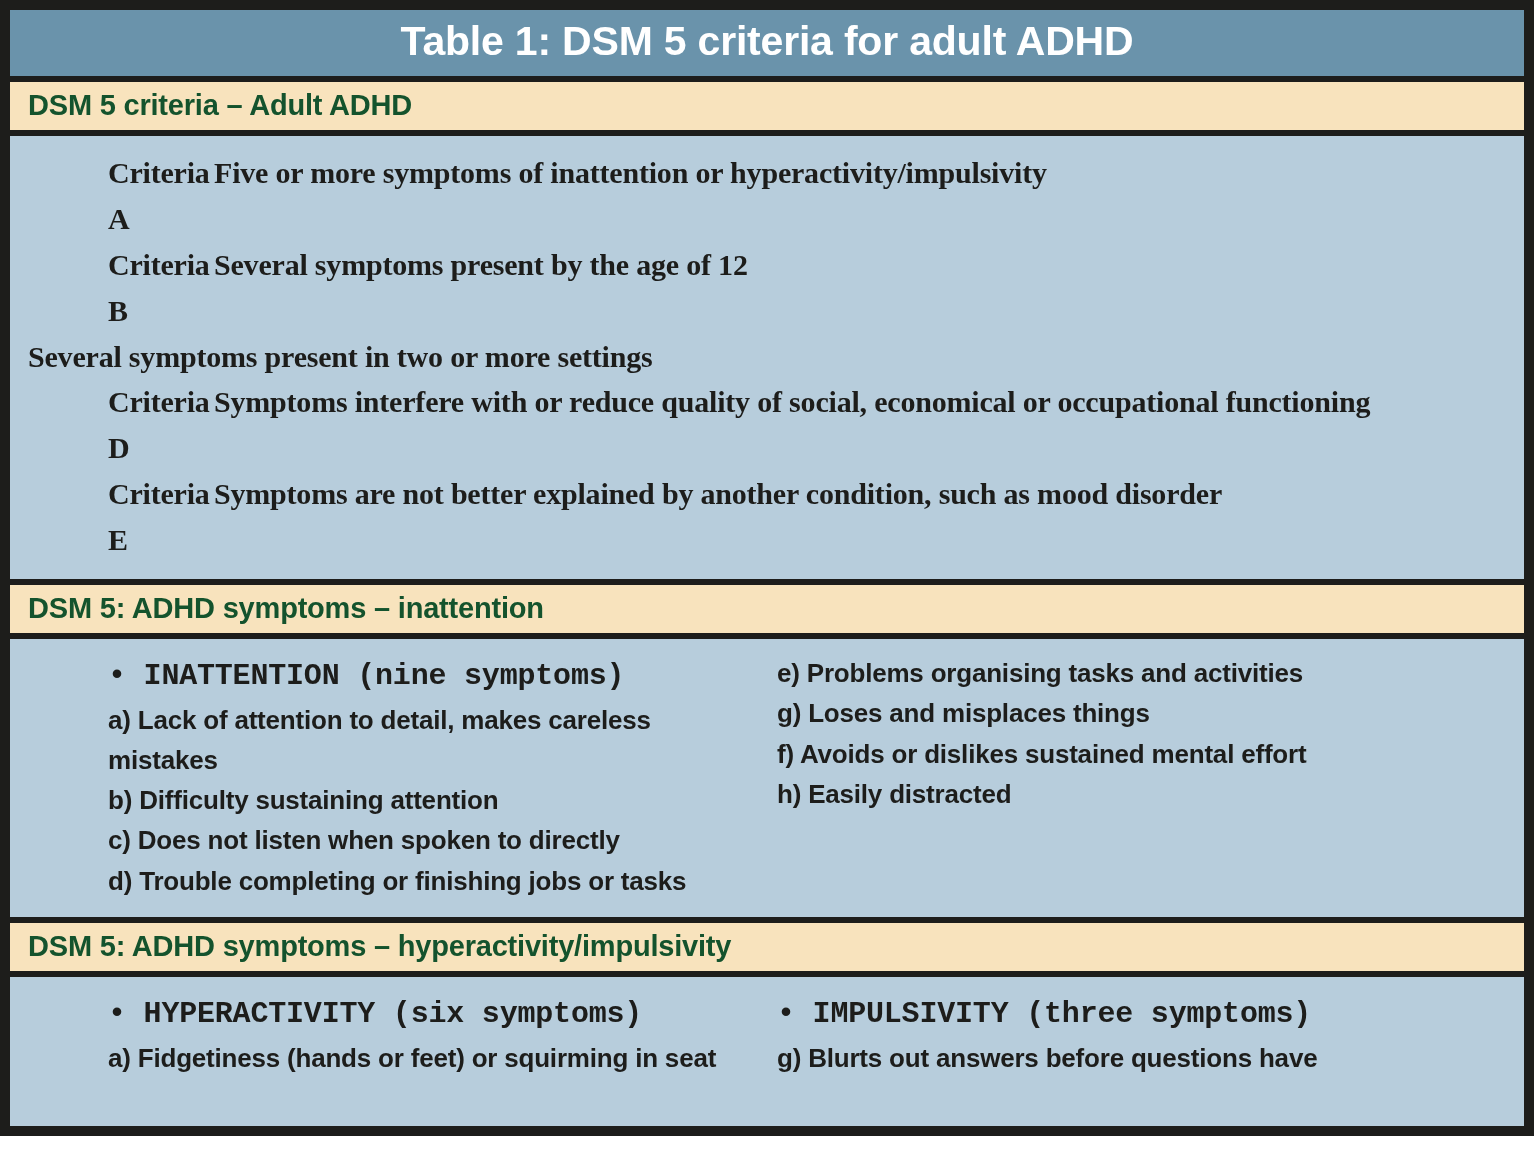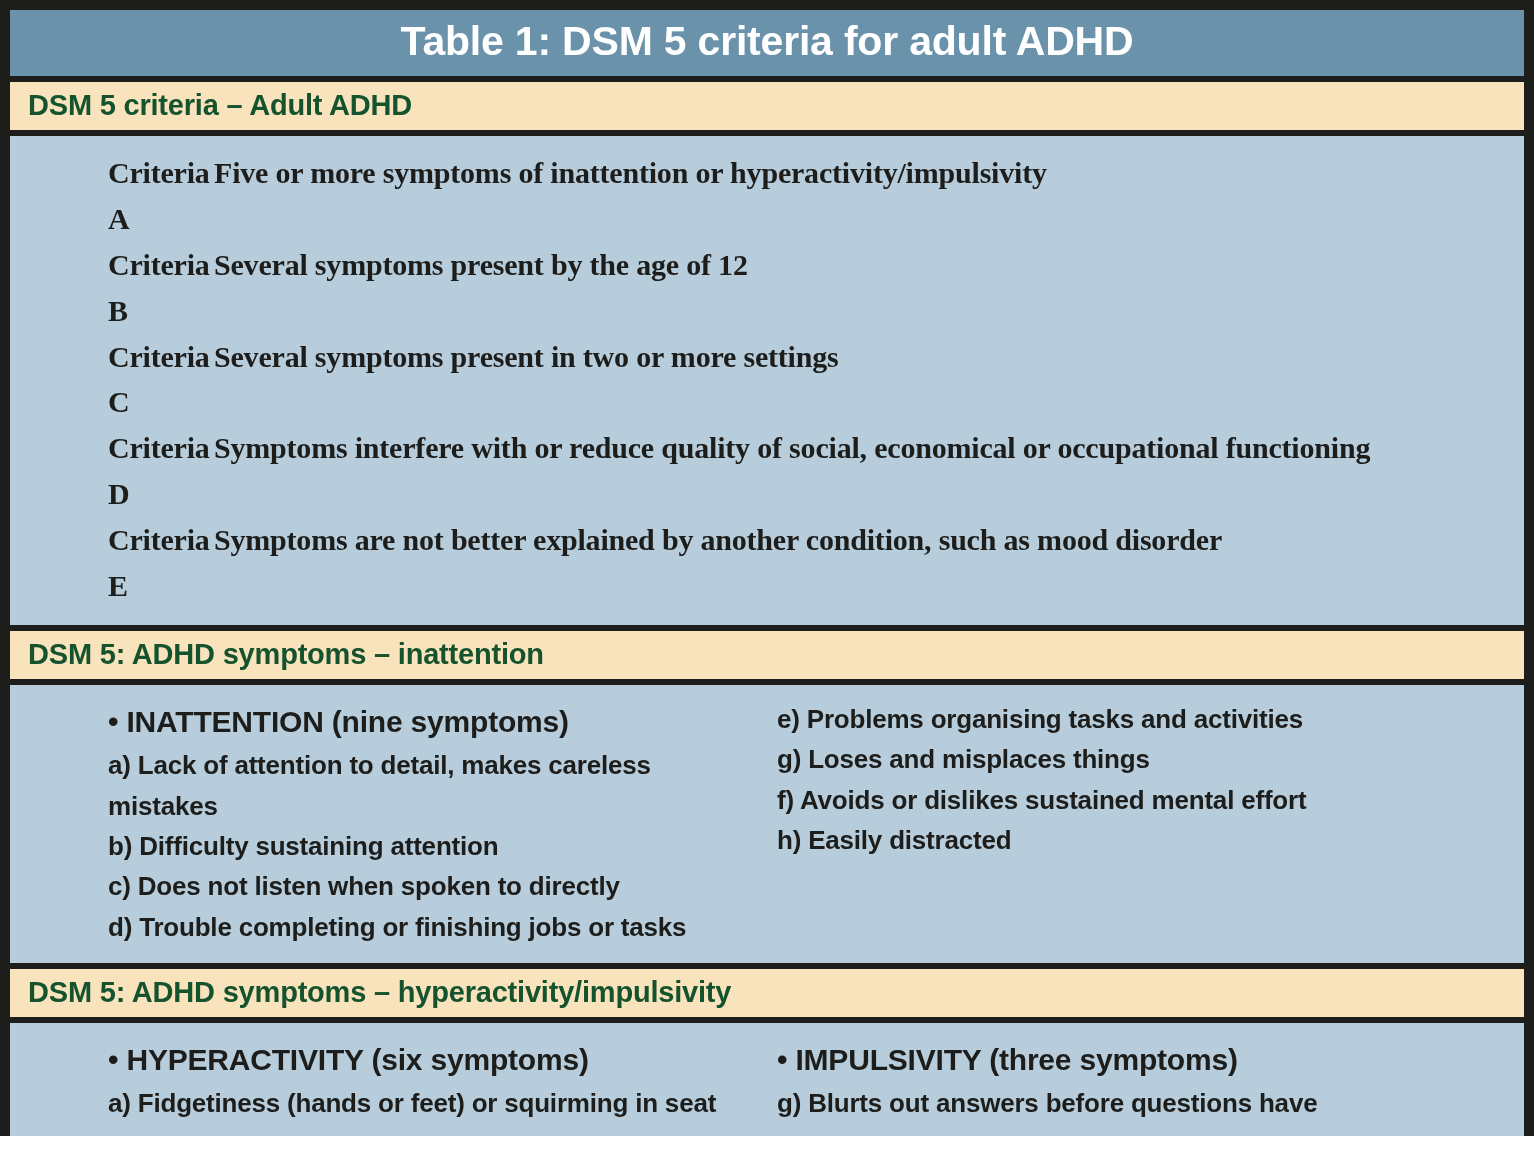--- a/index.html
+++ b/index.html
@@ -81,20 +81,21 @@
     font-size: 26px;
     font-weight: bold;
     line-height: 1.55;
     letter-spacing: -0.2px;
   }
   .sym-head {
     font-size: 30px;
     font-weight: bold;
     line-height: 1.55;
     letter-spacing: -0.2px;
+    font-family: Liberation Mono, monospace;
   }
 </style>
 </head>
 <body>
 
 <div class="table-wrap">
 
   <div class="title-bar">Table 1: DSM 5 criteria for adult ADHD</div>
 
   <div class="rule"></div>
@@ -106,21 +107,20 @@
   <div class="body-block">
     <div class="criteria-row">
       <div class="criteria-label">Criteria A</div>
       <div class="criteria-text">Five or more symptoms of inattention or hyperactivity/impulsivity</div>
     </div>
     <div class="criteria-row">
       <div class="criteria-label">Criteria B</div>
       <div class="criteria-text">Several symptoms present by the age of 12</div>
     </div>
     <div class="criteria-row">
-      <div class="criteria-label">Criteria C</div>
       <div class="criteria-text">Several symptoms present in two or more settings</div>
     </div>
     <div class="criteria-row">
       <div class="criteria-label">Criteria D</div>
       <div class="criteria-text">Symptoms interfere with or reduce quality of social, economical or occupational functioning</div>
     </div>
     <div class="criteria-row">
       <div class="criteria-label">Criteria E</div>
       <div class="criteria-text">Symptoms are not better explained by another condition, such as mood disorder</div>
     </div>

